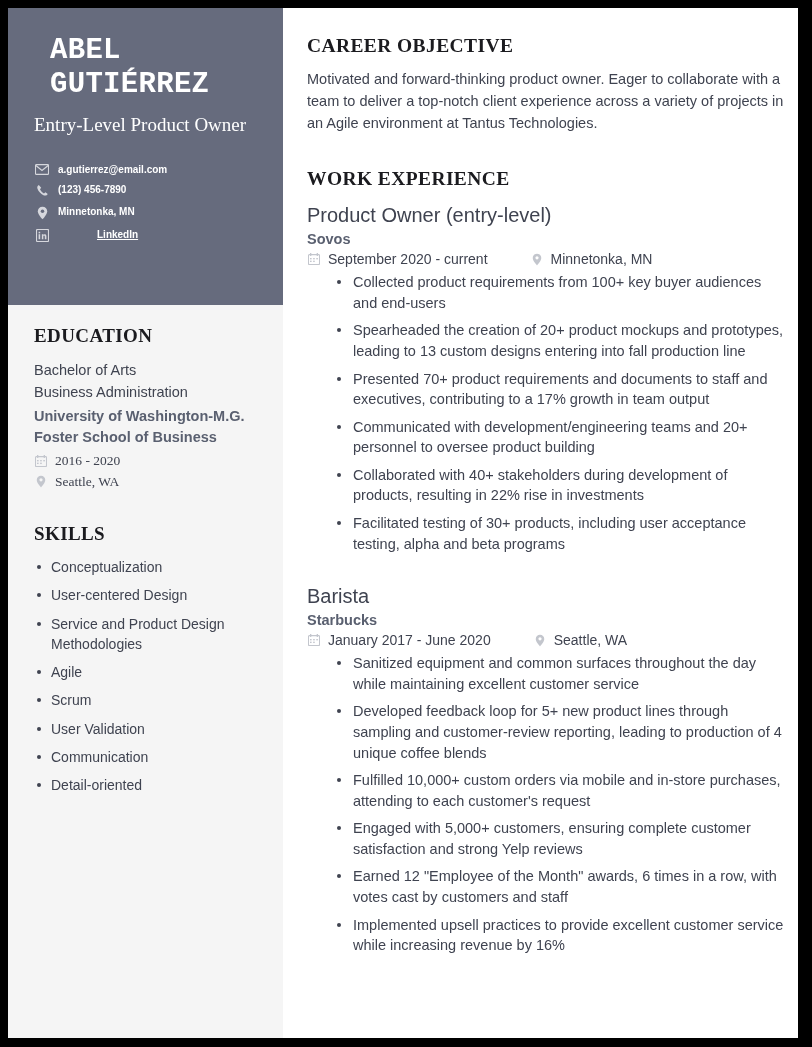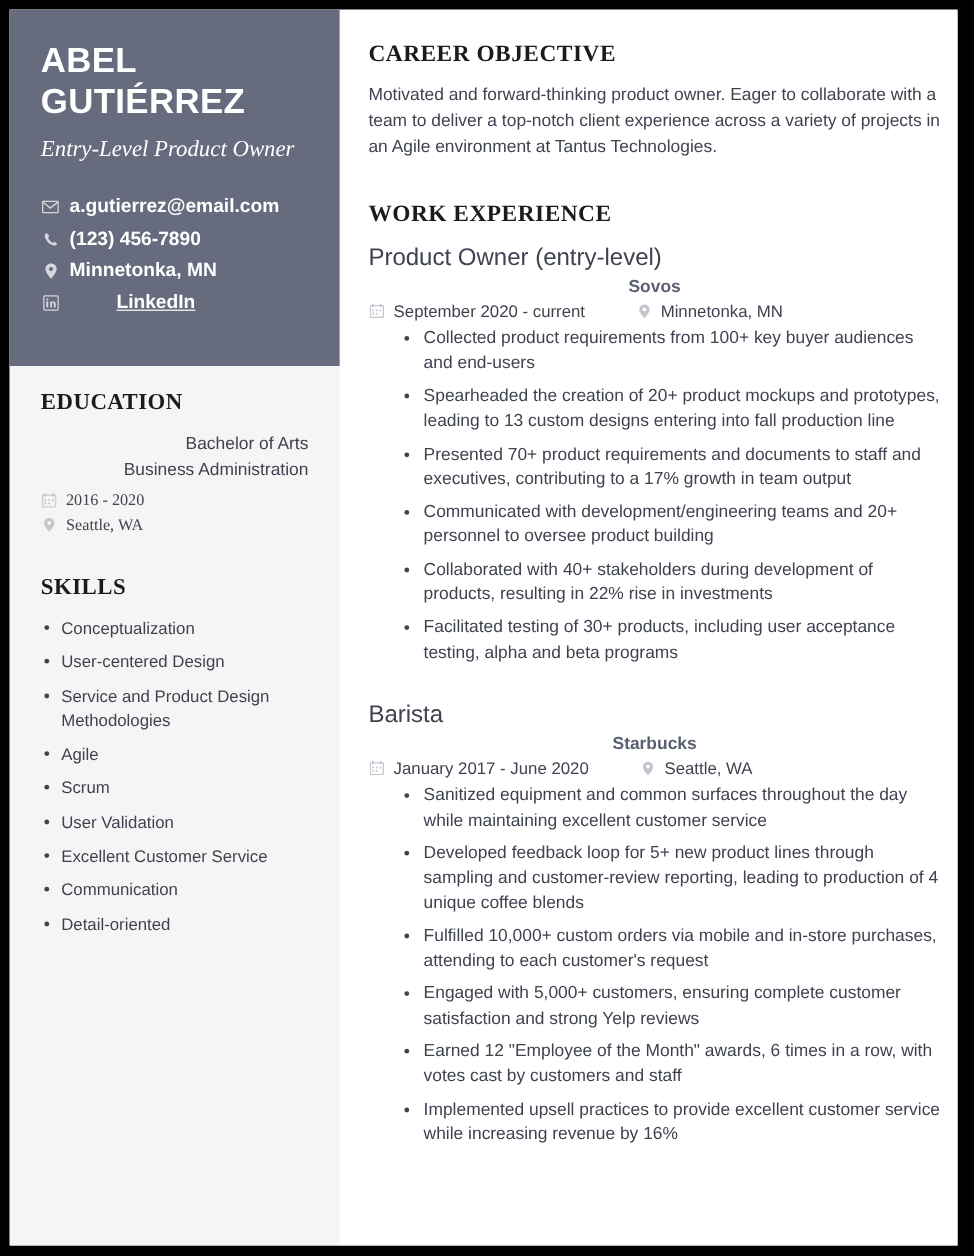--- a/index.html
+++ b/index.html
@@ -32,45 +32,44 @@
     position: relative;
   }
   .sidebar-head {
     background: #666b7d;
     color: #ffffff;
     padding: 26px 26px 22px 26px;
     box-sizing: border-box;
     height: 297px;
   }
   .name {
-    font-family: Liberation Sans, sans-serif;
+    font-family: Liberation Mono, monospace;
     font-weight: bold;
     font-size: 29px;
     line-height: 1.18;
     letter-spacing: 0.3px;
     color: #ffffff;
-    margin: 0 0 10px 0;
+    margin: 0 0 10px 16px;
   }
   .job-title {
     font-family: "Liberation Serif", serif;
-    font-style: italic;
     font-size: 19px;
     line-height: 1.35;
     color: #ffffff;
     margin: 0 0 26px 0;
   }
   .contact-list {
     list-style: none;
     margin: 0;
     padding: 0;
   }
   .contact-item {
     display: flex;
-    align-items: center;
-    font-size: 16px;
+    align-items: flex-start;
+    font-size: 10px;
     font-weight: bold;
     line-height: 1.1;
     color: #ffffff;
     margin-bottom: 9px;
   }
   .contact-item .ic {
     width: 16px;
     min-width: 16px;
     margin-right: 8px;
     display: inline-flex;
@@ -93,21 +92,20 @@
     font-weight: bold;
     font-size: 19px;
     letter-spacing: 0.4px;
     color: #1b1b1f;
     margin: 0 0 12px 0;
   }
   .edu-degree {
     font-size: 14.5px;
     color: #3f4350;
     line-height: 1.55;
-    text-align: right;
   }
   .edu-school {
     font-size: 14.5px;
     font-weight: bold;
     color: #5a6070;
     line-height: 1.45;
     margin-top: 2px;
   }
   .meta-line {
     display: flex;
@@ -177,21 +175,20 @@
     color: #3f4350;
     line-height: 1.3;
     margin: 0 0 3px 0;
     font-weight: normal;
   }
   .job-company {
     font-size: 14.5px;
     font-weight: bold;
     color: #5a6070;
     margin: 0 0 4px 0;
-    text-align: center;
   }
   .job-meta {
     display: flex;
     align-items: flex-start;
     margin-bottom: 5px;
   }
   .job-meta .mi {
     display: flex;
     align-items: center;
     font-size: 14px;
@@ -283,20 +280,21 @@
         </li>
       </ul>
     </div>
 
     <div class="sidebar-body">
 
       <section>
         <h2 class="side-heading">EDUCATION</h2>
         <div class="edu-degree">Bachelor of Arts</div>
         <div class="edu-degree">Business Administration</div>
+        <div class="edu-school">University of Washington-M.G. Foster School of Business</div>
         <div class="meta-line">
           <span class="ic">
             <svg width="12" height="12" viewBox="0 0 13 13">
                 <rect x="0.5" y="1.8" width="12" height="10.7" rx="1" fill="none" stroke="#c3c6cd" stroke-width="1.2"></rect>
                 <rect x="2.2" y="0" width="1.4" height="3.2" fill="#c3c6cd"></rect>
                 <rect x="9.4" y="0" width="1.4" height="3.2" fill="#c3c6cd"></rect>
                 <rect x="2.2" y="5.4" width="1.7" height="1.5" fill="#c3c6cd"></rect>
                 <rect x="5.6" y="5.4" width="1.7" height="1.5" fill="#c3c6cd"></rect>
                 <rect x="9" y="5.4" width="1.7" height="1.5" fill="#c3c6cd"></rect>
                 <rect x="2.2" y="8.3" width="1.7" height="1.5" fill="#c3c6cd"></rect>
@@ -318,21 +316,20 @@
 
       <section class="skills-block">
         <h2 class="side-heading">SKILLS</h2>
         <ul class="bullets">
           <li>Conceptualization</li>
           <li>User-centered Design</li>
           <li>Service and Product Design Methodologies</li>
           <li>Agile</li>
           <li>Scrum</li>
           <li>User Validation</li>
-          <li>Excellent Customer Service</li>
           <li>Communication</li>
           <li>Detail-oriented</li>
         </ul>
       </section>
 
     </div>
   </aside>
 
   <main class="main">
 

